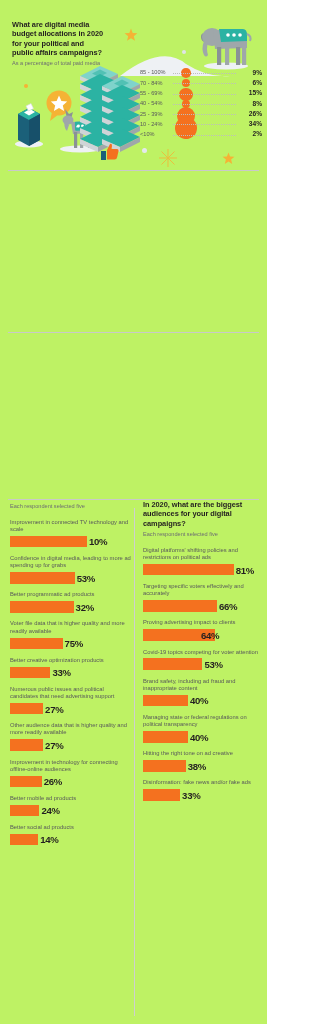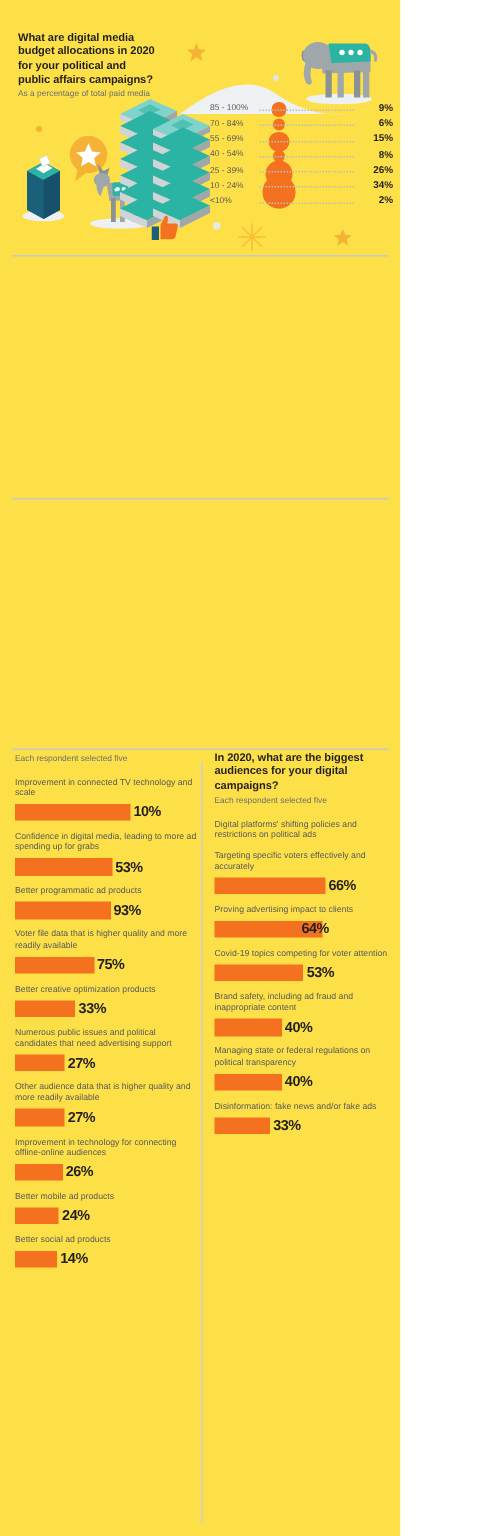--- a/index.html
+++ b/index.html
@@ -1,17 +1,17 @@
 <!DOCTYPE html>
 <html><head>
 <meta charset="utf-8">
 <style>
   html,body{margin:0;padding:0;background:#ffffff;}
   body{width:267px;height:1024px;overflow:hidden;font-family:"Liberation Sans",sans-serif;color:#3c3c3b;-webkit-font-smoothing:antialiased;}
-  .page{position:relative;width:267px;height:1024px;background:#fde047;}
+  .page{position:relative;width:267px;height:1024px;background:#bef264;}
 
   
   .sec{position:relative;width:267px;overflow:hidden;}
   .divider{position:absolute;left:8px;right:8px;height:1px;background:#c9c9c9;}
   .q-title{font-weight:bold;font-size:7.4px;line-height:9.4px;color:#231f20;letter-spacing:-0.05px;}
   .q-sub{font-size:5.6px;line-height:7px;color:#6d6e71;margin-top:2.5px;}
 
   
   #sec1{height:170px;}
   #s1-title{position:absolute;left:12px;top:20px;width:95px;}
@@ -387,21 +387,21 @@
         <div class="blabel">Confidence in digital media, leading to more ad spending up for grabs</div>
         <div class="barrow">
           <div class="bar" style="width:64.7px;"></div>
           <div class="bval" style="left:66.8px;">53%</div>
         </div>
       </div>
       <div class="bitem">
         <div class="blabel">Better programmatic ad products</div>
         <div class="barrow">
           <div class="bar" style="width:63.5px;"></div>
-          <div class="bval" style="left:65.6px;">93%</div>
+          <div class="bval" style="left:65.6px;">32%</div>
         </div>
       </div>
       <div class="bitem">
         <div class="blabel">Voter file data that is higher quality and more readily available</div>
         <div class="barrow">
           <div class="bar" style="width:52.5px;"></div>
           <div class="bval" style="left:54.6px;">75%</div>
         </div>
       </div>
       <div class="bitem">
@@ -449,20 +449,24 @@
     </div>
 
     <div class="bcol right">
       <div class="bhead">
         <div class="q-title">In 2020, what are the biggest audiences for your digital campaigns?</div>
         <div class="q-sub">Each respondent selected five</div>
       </div>
 
       <div class="bitem">
         <div class="blabel">Digital platforms' shifting policies and restrictions on political ads</div>
+        <div class="barrow">
+          <div class="bar" style="width:90.7px;"></div>
+          <div class="bval" style="left:92.8px;">81%</div>
+        </div>
       </div>
       <div class="bitem">
         <div class="blabel">Targeting specific voters effectively and accurately</div>
         <div class="barrow">
           <div class="bar" style="width:73.9px;"></div>
           <div class="bval" style="left:76px;">66%</div>
         </div>
       </div>
       <div class="bitem">
         <div class="blabel">Proving advertising impact to clients</div>
@@ -486,20 +490,27 @@
         </div>
       </div>
       <div class="bitem">
         <div class="blabel">Managing state or federal regulations on political transparency</div>
         <div class="barrow">
           <div class="bar" style="width:44.8px;"></div>
           <div class="bval" style="left:46.9px;">40%</div>
         </div>
       </div>
       <div class="bitem">
+        <div class="blabel">Hitting the right tone on ad creative</div>
+        <div class="barrow">
+          <div class="bar" style="width:42.6px;"></div>
+          <div class="bval" style="left:44.7px;">38%</div>
+        </div>
+      </div>
+      <div class="bitem">
         <div class="blabel">Disinformation: fake news and/or fake ads</div>
         <div class="barrow">
           <div class="bar" style="width:37px;"></div>
           <div class="bval" style="left:39.1px;">33%</div>
         </div>
       </div>
     </div>
   </div>
 
 </div>

